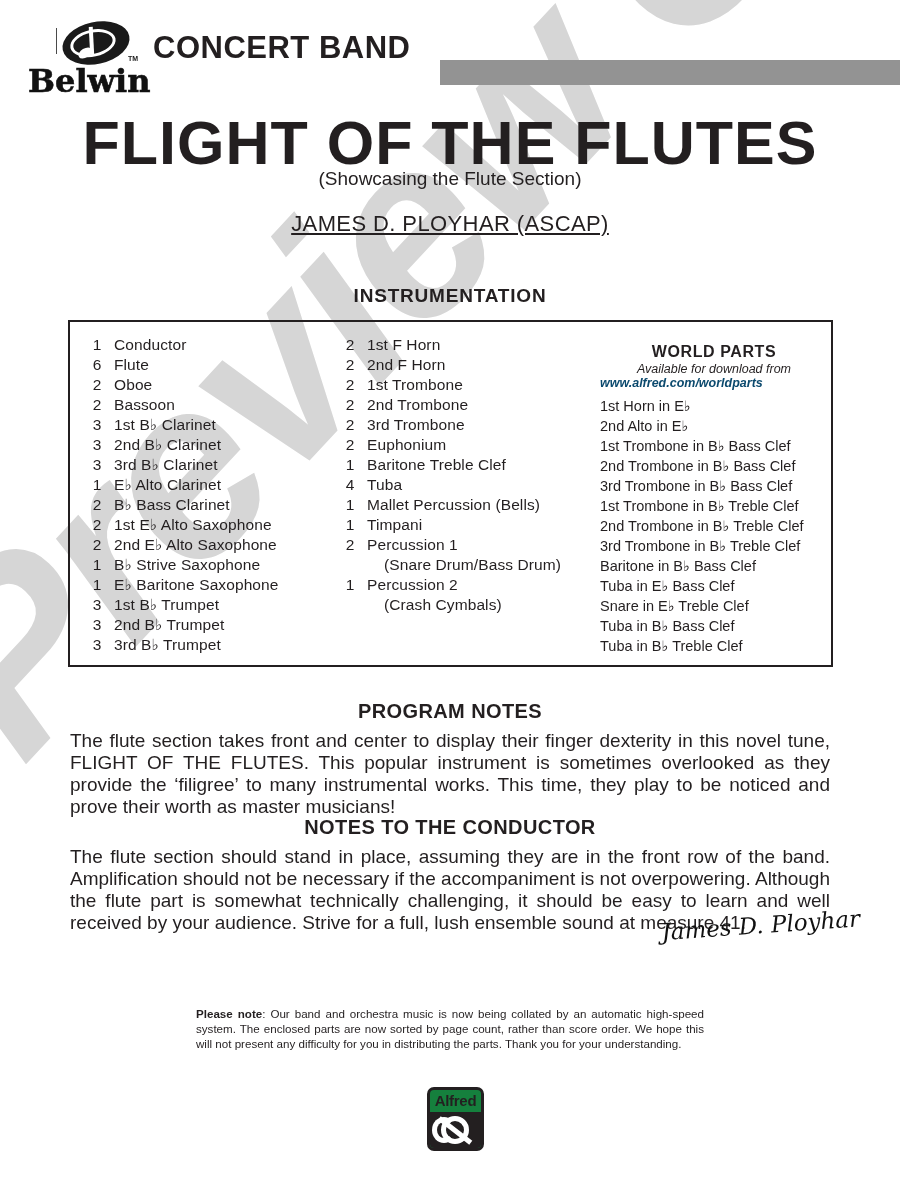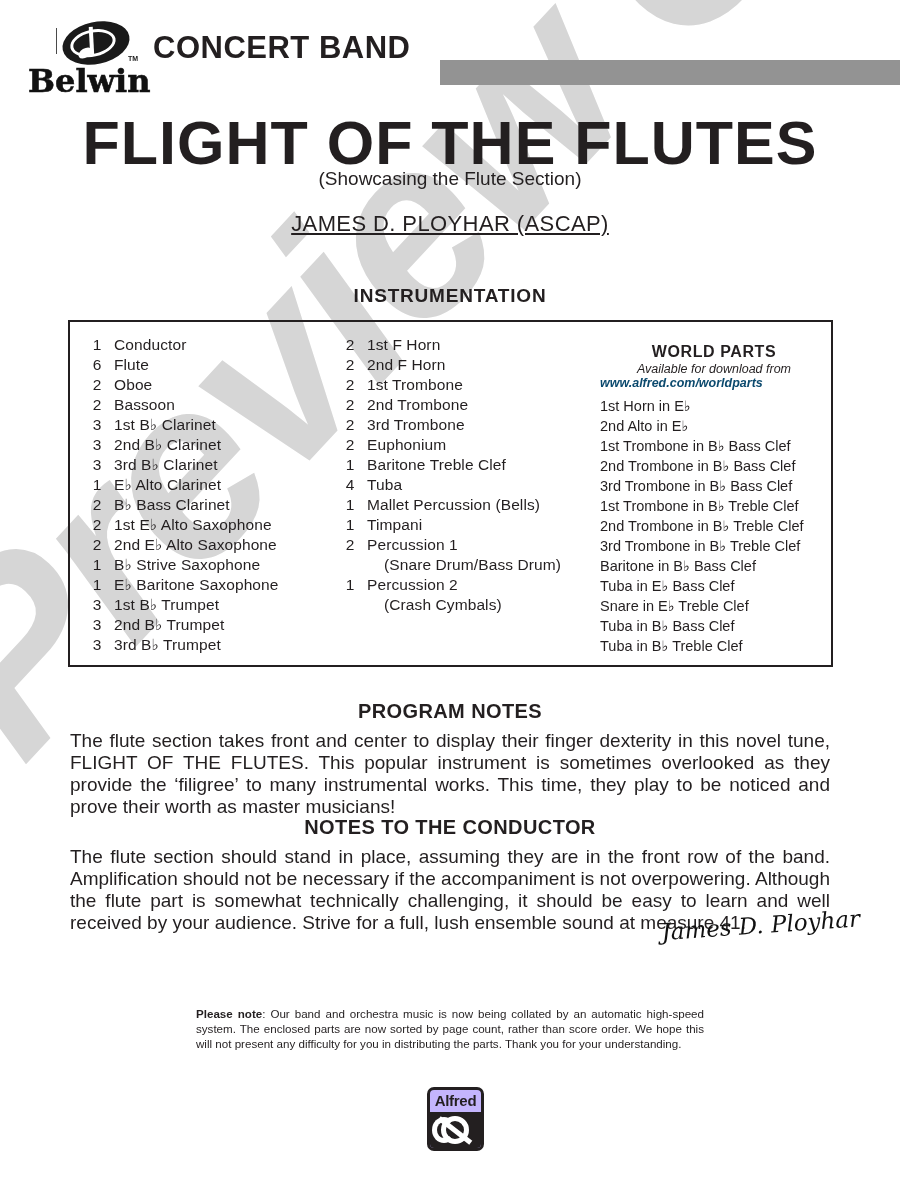--- a/index.html
+++ b/index.html
@@ -289,21 +289,21 @@
   }
   #please-note .pn-lead { font-weight: bold; }
 
   
   #alfred-logo {
     position: absolute;
     left: 427px; top: 1087px;
     width: 57px; height: 64px;
     border: 3px solid #231f20;
     border-radius: 7px;
-    background: #c4b5fd;
+    background: #15803d;
     overflow: hidden;
   }
   #alfred-word {
     position: absolute;
     left: 0; top: 2px;
     width: 51px;
     text-align: center;
     font-size: 15px;
     font-weight: bold;
     letter-spacing: -0.3px;

